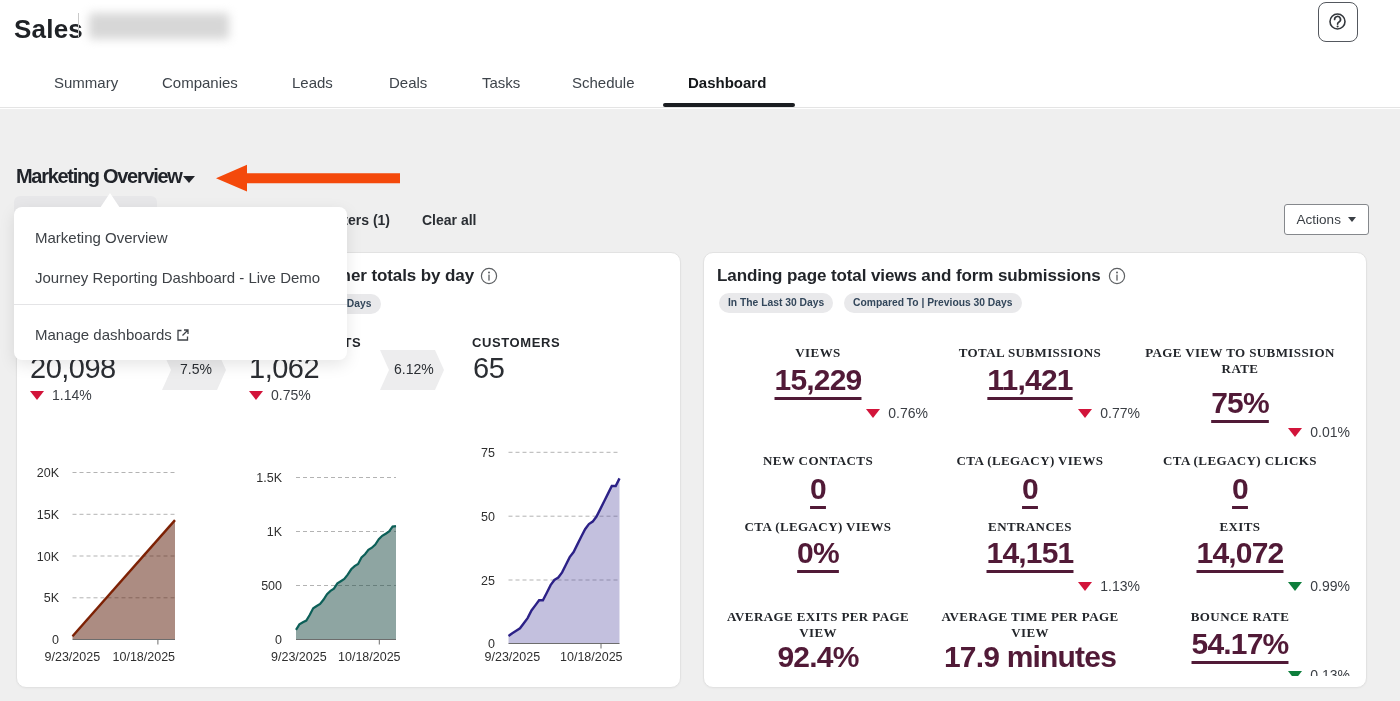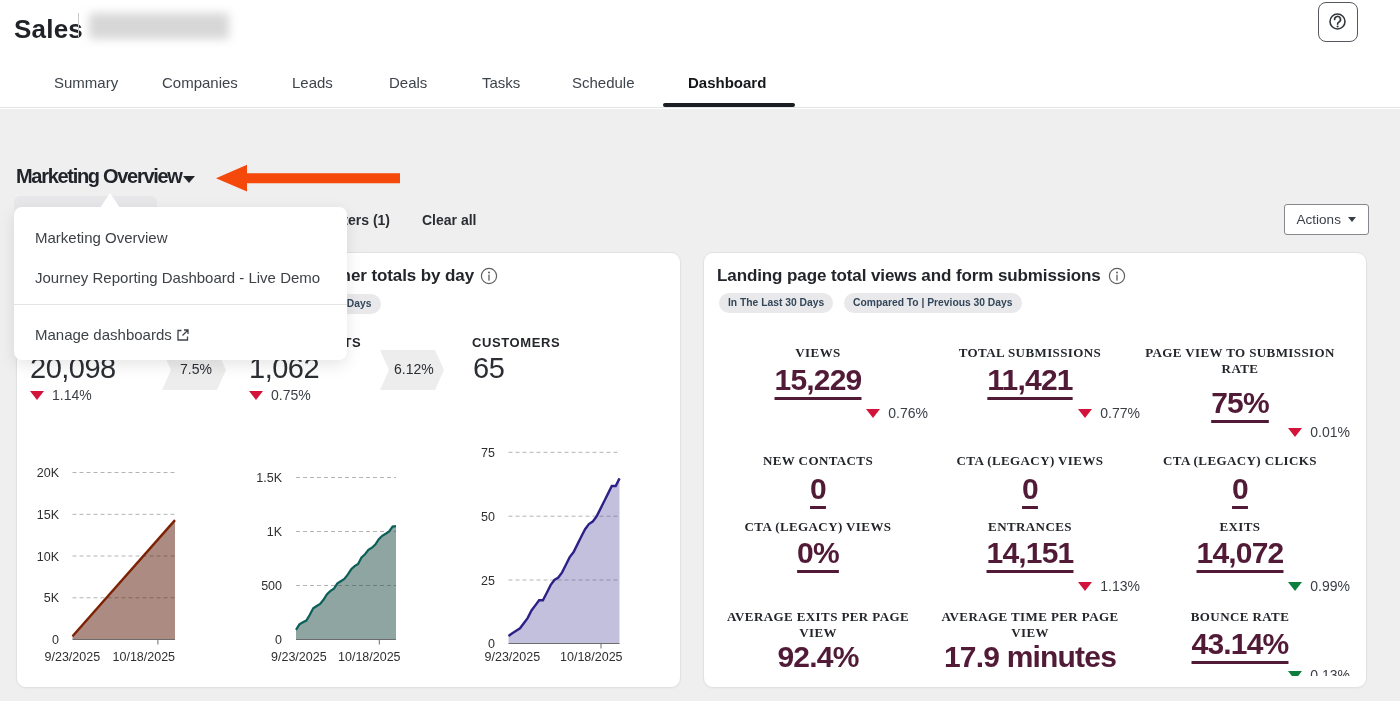--- a/index.html
+++ b/index.html
@@ -224,21 +224,21 @@
     <div class="rval" style="left:426px;top:283px;width:220px">14,072</div>
     <div class="rdelta" style="left:426px;top:325px;width:220px"><span class="tri g"></span>0.99%</div>
 
     <div class="rlabel" style="left:4px;top:356px;width:220px">AVERAGE EXITS PER PAGE<br>VIEW</div>
     <div class="rval nound" style="left:4px;top:387px;width:220px">92.4%</div>
 
     <div class="rlabel" style="left:216px;top:356px;width:220px">AVERAGE TIME PER PAGE<br>VIEW</div>
     <div class="rval nound" style="left:216px;top:387px;width:220px">17.9 minutes</div>
 
     <div class="rlabel" style="left:426px;top:356px;width:220px">BOUNCE RATE</div>
-    <div class="rval" style="left:426px;top:374px;width:220px">43.14%</div>
+    <div class="rval" style="left:426px;top:374px;width:220px">54.17%</div>
     <div style="position:absolute;left:426px;top:414px;width:220px;height:9px;overflow:hidden">
       <div class="rdelta" style="left:0;top:0;width:220px"><span class="tri g"></span>0.13%</div>
     </div>
   </div>
 
   <div class="abs" id="dd-beak"></div>
   <div class="abs" id="dd-panel"></div>
   <div class="dd-item" style="top:229px">Marketing Overview</div>
   <div class="dd-item" style="top:269px">Journey Reporting Dashboard - Live Demo</div>
   <div class="abs" id="dd-div"></div>

